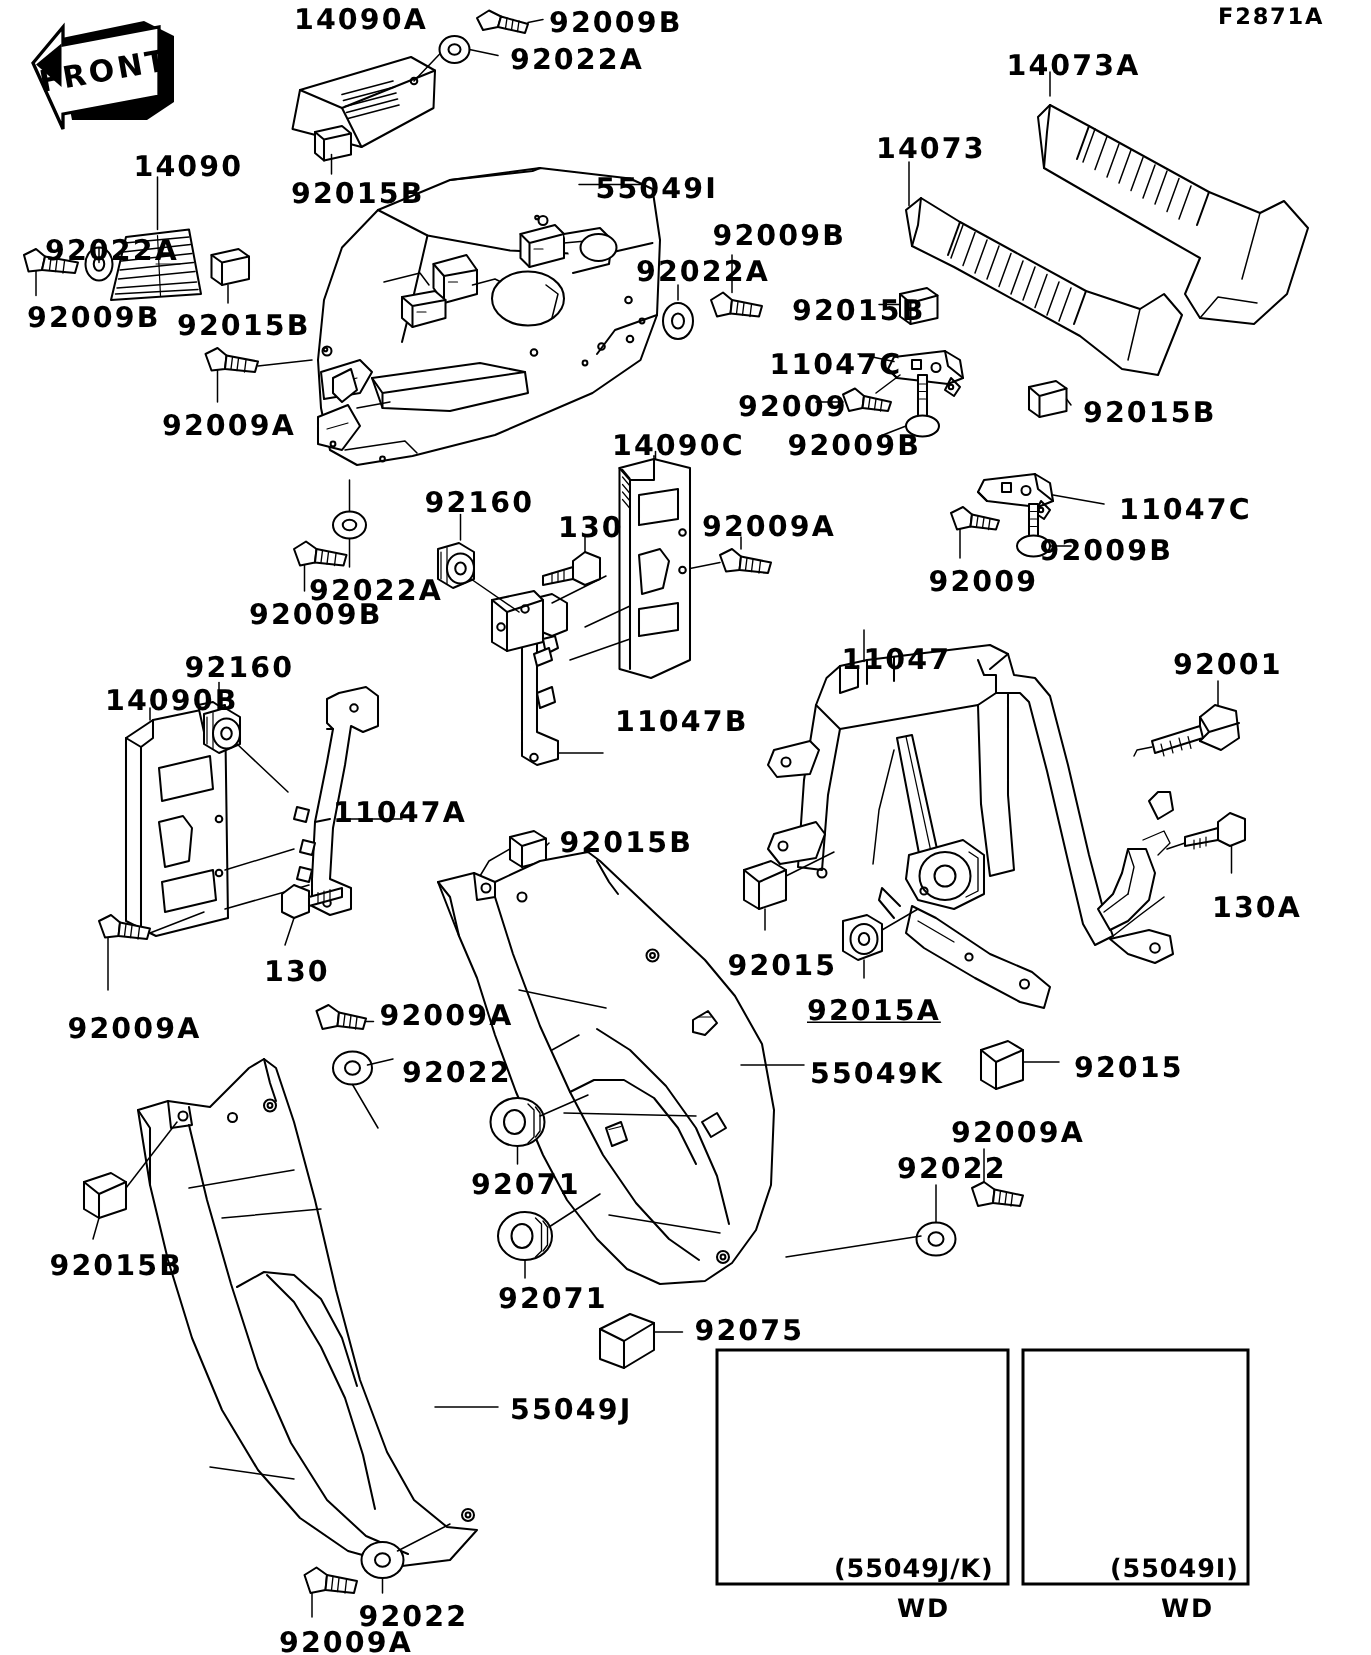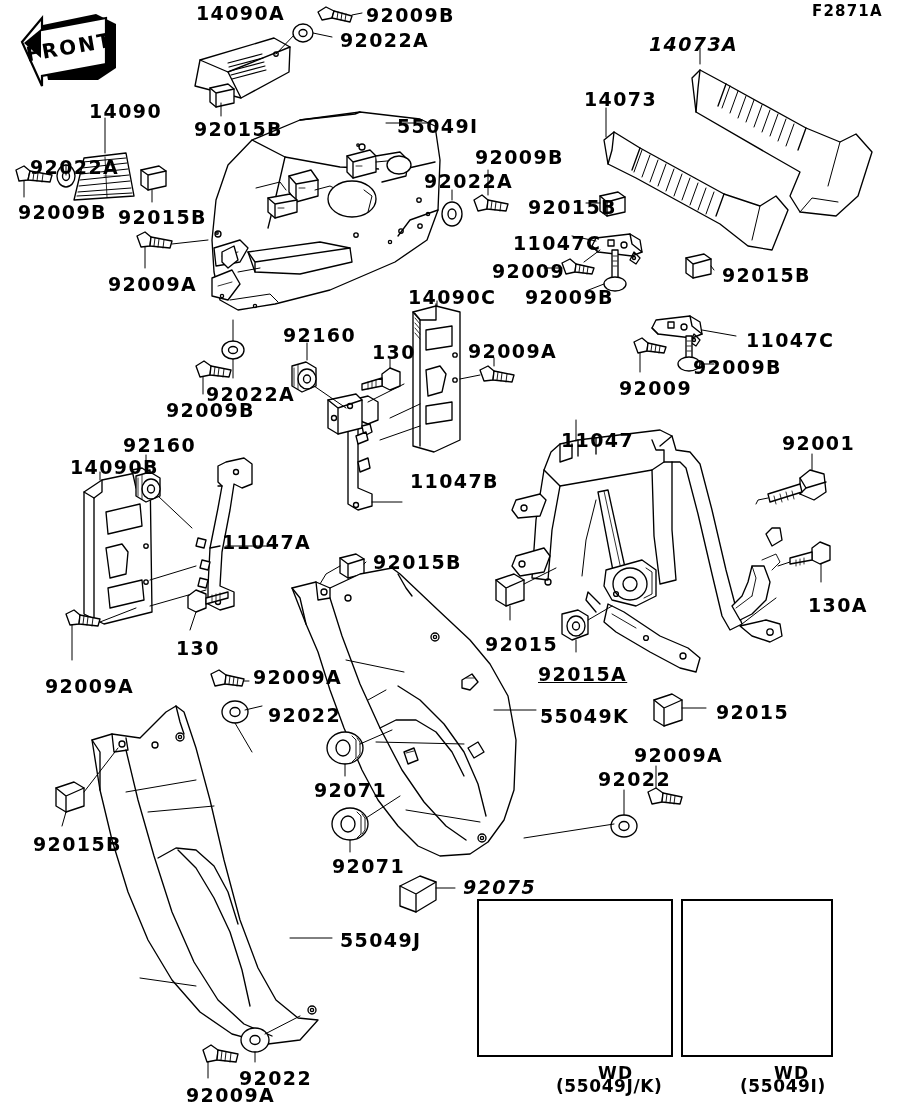--- a/index.html
+++ b/index.html
@@ -16,21 +16,21 @@
     font-family:"DejaVu Sans","Liberation Sans",sans-serif;
     font-size:19px;
     font-weight:700;
     letter-spacing:1.4px;
     color:#000;
     white-space:nowrap;
     line-height:1;
   }
   .lbl.code{font-size:15px;letter-spacing:1.2px;}
   .lbl.wd{font-size:17px;letter-spacing:1.2px;margin-left:34px;}
-  .lbl.inset{font-size:17px;letter-spacing:0.6px;margin-top:40px;}
+  .lbl.inset{font-size:17px;letter-spacing:0.6px;}
   .insetbox{
     position:absolute;
     border:2px solid #000;
     background:#fff;
     box-sizing:border-box;
   }
   .frontarrow{position:absolute;left:18px;top:6px;width:104px;height:88px;}
 </style>
 </head>
 <body>
@@ -711,21 +711,21 @@
   <div class="lbl inset" style="left:556px;top:1038px;">(55049J/K)</div>
   <div class="lbl wd" style="left:564px;top:1065px;">WD</div>
   <div class="lbl inset" style="left:740px;top:1038px;">(55049I)</div>
   <div class="lbl wd" style="left:740px;top:1065px;">WD</div>
 
   <div class="lbl code" style="left:812px;top:4px;">F2871A</div>
 
   <div class="lbl" style="left:196px;top:4px;">14090A</div>
   <div class="lbl" style="left:366px;top:6px;">92009B</div>
   <div class="lbl" style="left:340px;top:31px;">92022A</div>
-  <div class="lbl" style="left:649px;top:35px;font-style:italic;">14073A</div>
+  <div class="lbl" style="left:671px;top:35px;">14073A</div>
   <div class="lbl" style="left:584px;top:90px;text-align:right;">14073</div>
   <div class="lbl" style="left:89px;top:102px;">14090</div>
   <div class="lbl" style="left:194px;top:120px;">92015B</div>
   <div class="lbl" style="left:397px;top:117px;">55049I</div>
   <div class="lbl" style="left:30px;top:158px;">92022A</div>
   <div class="lbl" style="left:475px;top:148px;">92009B</div>
   <div class="lbl" style="left:424px;top:172px;">92022A</div>
   <div class="lbl" style="left:18px;top:203px;">92009B</div>
   <div class="lbl" style="left:118px;top:208px;">92015B</div>
   <div class="lbl" style="left:528px;top:198px;">92015B</div>
@@ -757,18 +757,18 @@
   <div class="lbl" style="left:45px;top:677px;">92009A</div>
   <div class="lbl" style="left:253px;top:668px;">92009A</div>
   <div class="lbl" style="left:268px;top:706px;">92022</div>
   <div class="lbl" style="left:716px;top:703px;">92015</div>
   <div class="lbl" style="left:540px;top:707px;">55049K</div>
   <div class="lbl" style="left:314px;top:781px;">92071</div>
   <div class="lbl" style="left:598px;top:770px;">92022</div>
   <div class="lbl" style="left:634px;top:746px;">92009A</div>
   <div class="lbl" style="left:33px;top:835px;">92015B</div>
   <div class="lbl" style="left:332px;top:857px;">92071</div>
-  <div class="lbl" style="left:463px;top:878px;font-style:italic;">92075</div>
+  <div class="lbl" style="left:463px;top:878px;">92075</div>
   <div class="lbl" style="left:340px;top:931px;">55049J</div>
   <div class="lbl" style="left:239px;top:1069px;">92022</div>
   <div class="lbl" style="left:186px;top:1086px;">92009A</div>
 
 </div>
 
 </body></html>

